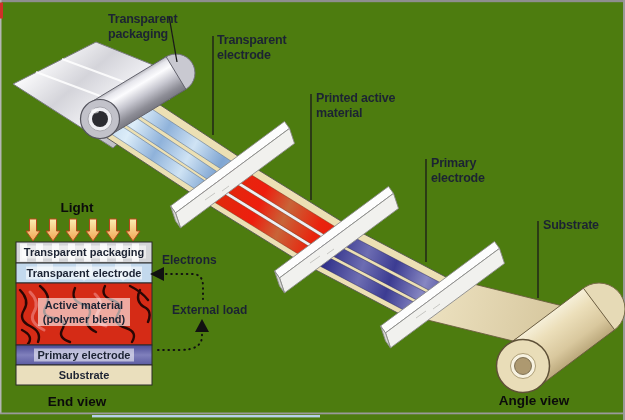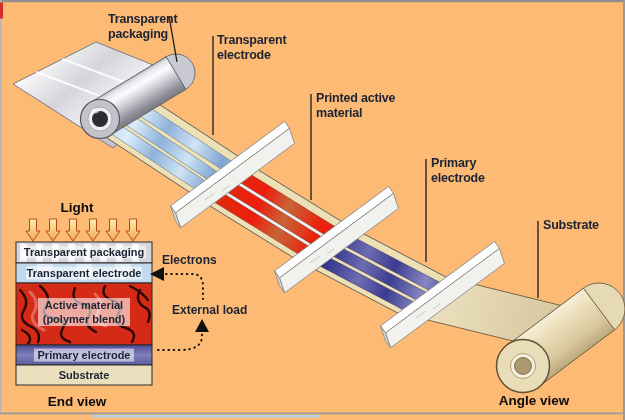--- a/index.html
+++ b/index.html
@@ -1,16 +1,16 @@
 <!DOCTYPE html>
 <html><head>
 <meta charset="utf-8">
 <style>
   html,body{margin:0;padding:0;background:#ffffff;}
-  .stage{position:relative;width:625px;height:420px;background:#fdba74;overflow:hidden;
+  .stage{position:relative;width:625px;height:420px;background:#4d7c0f;overflow:hidden;
          font-family:"Liberation Sans", sans-serif;}
   svg{display:block;}
   .lbl{font-family:"Liberation Sans", sans-serif;font-weight:bold;font-size:12.5px;
        fill:#1c2333;letter-spacing:-0.2px;}
   .cap{font-family:"Liberation Sans", sans-serif;font-weight:bold;font-size:13.5px;fill:#0b0b0b;}
   .inlbl{font-family:"Liberation Sans", sans-serif;font-weight:bold;font-size:11px;
          fill:#1c2333;text-anchor:middle;}
   .small{font-family:"Liberation Sans", sans-serif;font-weight:bold;font-size:12px;fill:#1c2333;}
   .leader{stroke:#1a1a1a;stroke-width:1.3;fill:none;}
   .dotted{stroke:#111;stroke-width:2;fill:none;stroke-dasharray:0.6 4.6;stroke-linecap:round;}

